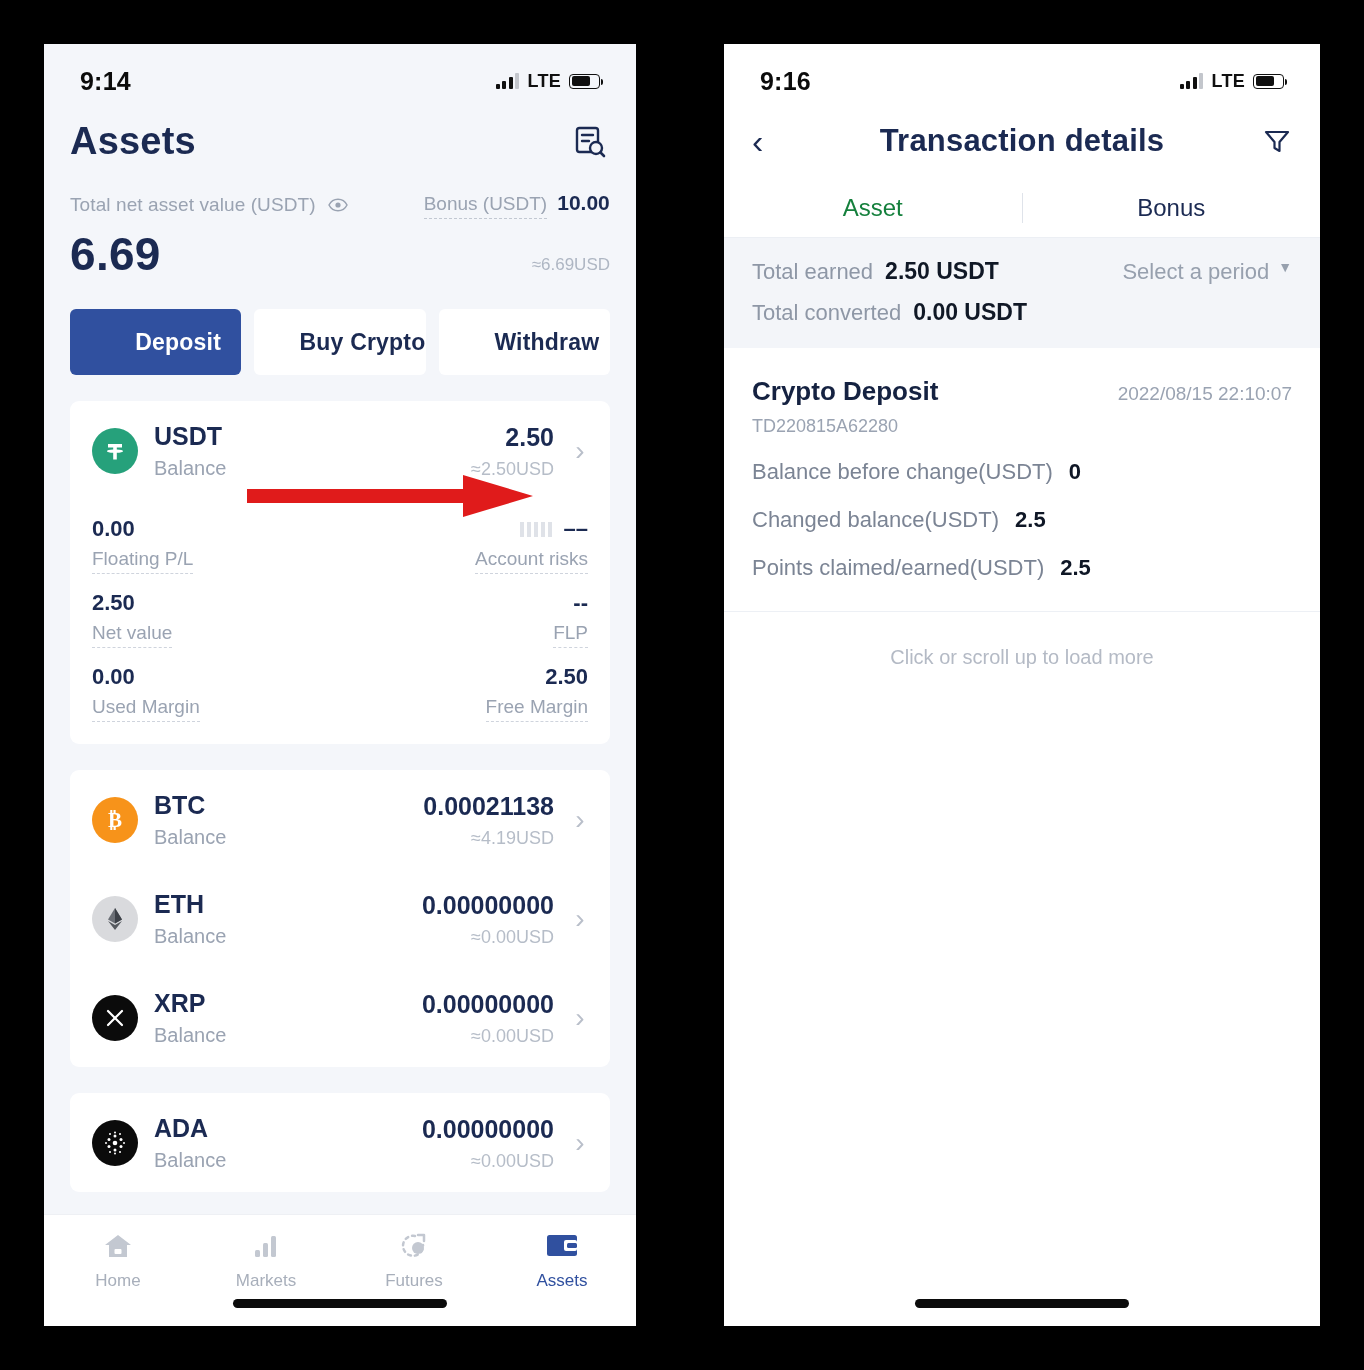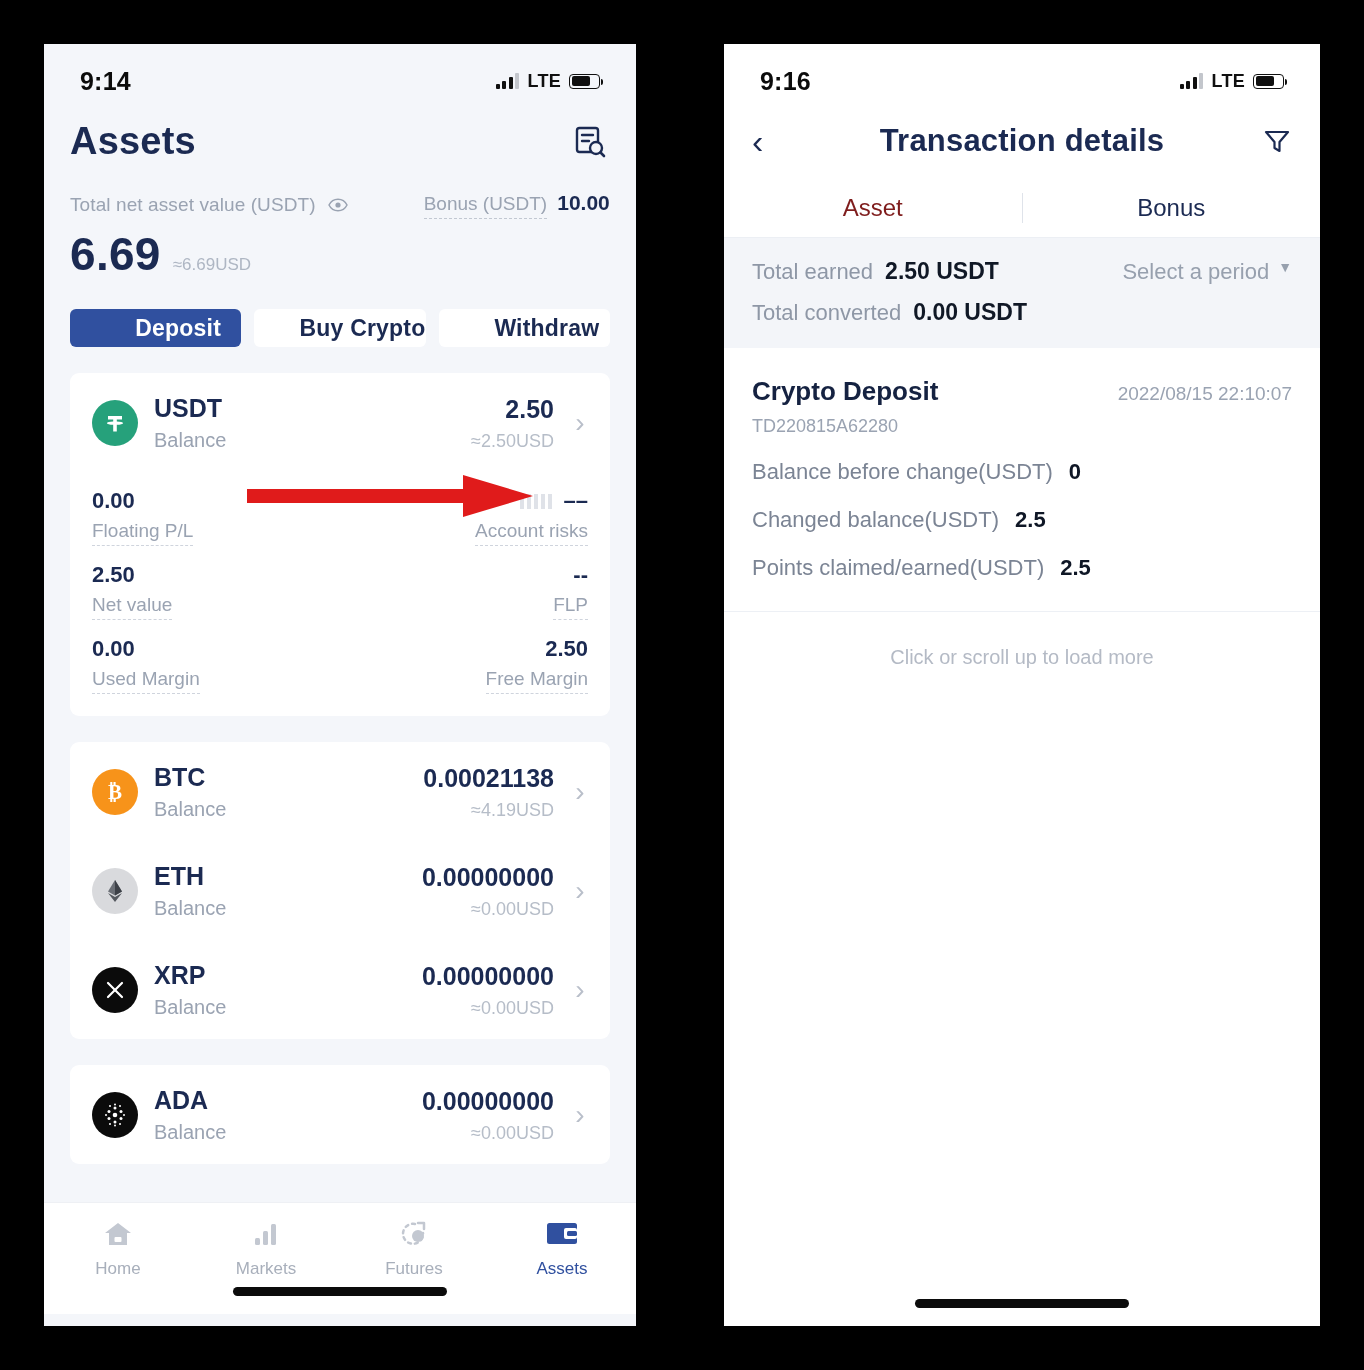--- a/index.html
+++ b/index.html
@@ -67,28 +67,28 @@
   .sum-label {
     font-size: 19px; color: #9aa3b2; letter-spacing: .1px;
   }
   .eye { margin-left: 12px; width: 20px; height: 14px; display:inline-block; }
   .bonus-wrap { margin-left: 76px; display: flex; align-items: baseline; gap: 10px; }
   .bonus-label {
     font-size: 19px; color: #9aa3b2;
     border-bottom: 1.5px dashed #c2c8d2; padding-bottom: 3px;
   }
   .bonus-val { font-size: 21px; font-weight: bold; color: #1b2a52; }
-  .summary-row2 { display: flex; align-items: baseline; margin-top: 8px; }
+  .summary-row2 { display: flex; align-items: baseline; margin-top: 8px; justify-content: space-between; }
   .net-val { font-size: 46px; font-weight: bold; color: #1b2a52; letter-spacing: .3px; }
   .net-approx { font-size: 17px; color: #aeb6c3; margin-left: 12px; }
 
   
   .actions { display: flex; gap: 13px; padding: 28px 26px 0 26px; }
   .btn {
-    flex: 1; height: 38px; border-radius: 6px;
+    flex: 1; height: 66px; border-radius: 6px;
     display: flex; align-items: center; justify-content: center;
     font-size: 23px; font-weight: bold; letter-spacing: .2px; padding-left: 45px;
   }
   .btn.primary { background: #30509f; color: #ffffff; }
   .btn.ghost { background: #ffffff; color: #1b2a52; }
 
   
   .scroll-area { padding: 26px 26px 0 26px; }
   .card { background: #ffffff; border-radius: 9px; }
   .card + .card { margin-top: 26px; }
@@ -130,21 +130,21 @@
     font-size: 19px; color: #9aa3b2; margin-top: 6px;
     display: inline-block;
     border-bottom: 1.5px dashed #cfd4dd; padding-bottom: 3px;
   }
   .risk-line { display: flex; align-items: center; justify-content: flex-end; gap: 12px; }
   .risk-bars { display: flex; gap: 3px; }
   .risk-bars i { display:block; width: 4px; height: 15px; background: #dfe2e8; }
 
   
   .tabbar {
-    position: absolute; left: 0; right: 0; bottom: 12px;
+    position: absolute; left: 0; right: 0; bottom: 0;
     height: 112px; background: #ffffff;
     border-top: 1px solid #eef0f4;
     display: flex; align-items: flex-start; padding-top: 14px;
   }
   .tab { flex: 1; display: flex; flex-direction: column; align-items: center; gap: 8px; }
   .tab-label { font-size: 17px; color: #a8afbb; }
   .tab.active .tab-label { color: #30509f; }
   .tab-ic { height: 34px; display:flex; align-items:center; justify-content:center; }
   .home-ind {
     position: absolute; bottom: 18px; left: 50%; transform: translateX(-50%);
@@ -166,21 +166,21 @@
   }
   .nav-filter { width: 36px; display:flex; justify-content:flex-end; }
 
   .segtabs {
     display: flex; background: #fff; height: 60px; align-items: center;
     border-bottom: 1px solid #eceff4;
   }
   .segtab {
     flex: 1; text-align: center; font-size: 24px; color: #1b2a52; position: relative;
   }
-  .segtab.active { color: #7f1d1d; }
+  .segtab.active { color: #15803d; }
   .segdiv { width: 1px; height: 30px; background: #dfe3ea; }
 
   .summary-panel { background: #f3f5f9; padding: 20px 28px 22px 28px; }
   .sp-row { display: flex; align-items: center; }
   .sp-label { font-size: 22px; color: #8e97a6; }
   .sp-val { font-size: 23px; font-weight: bold; color: #101826; margin-left: 12px; }
   .sp-period {
     margin-left: auto; font-size: 22px; color: #97a0ae;
     display: flex; align-items: flex-start; gap: 9px;
   }

